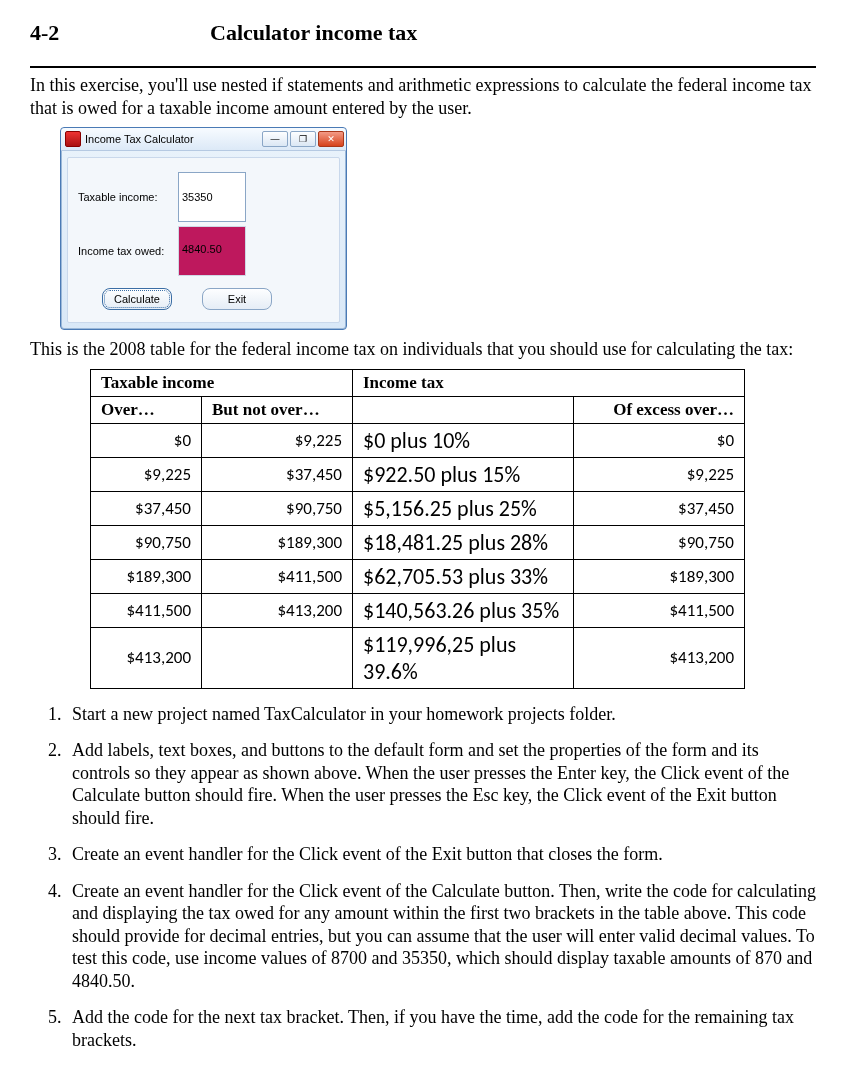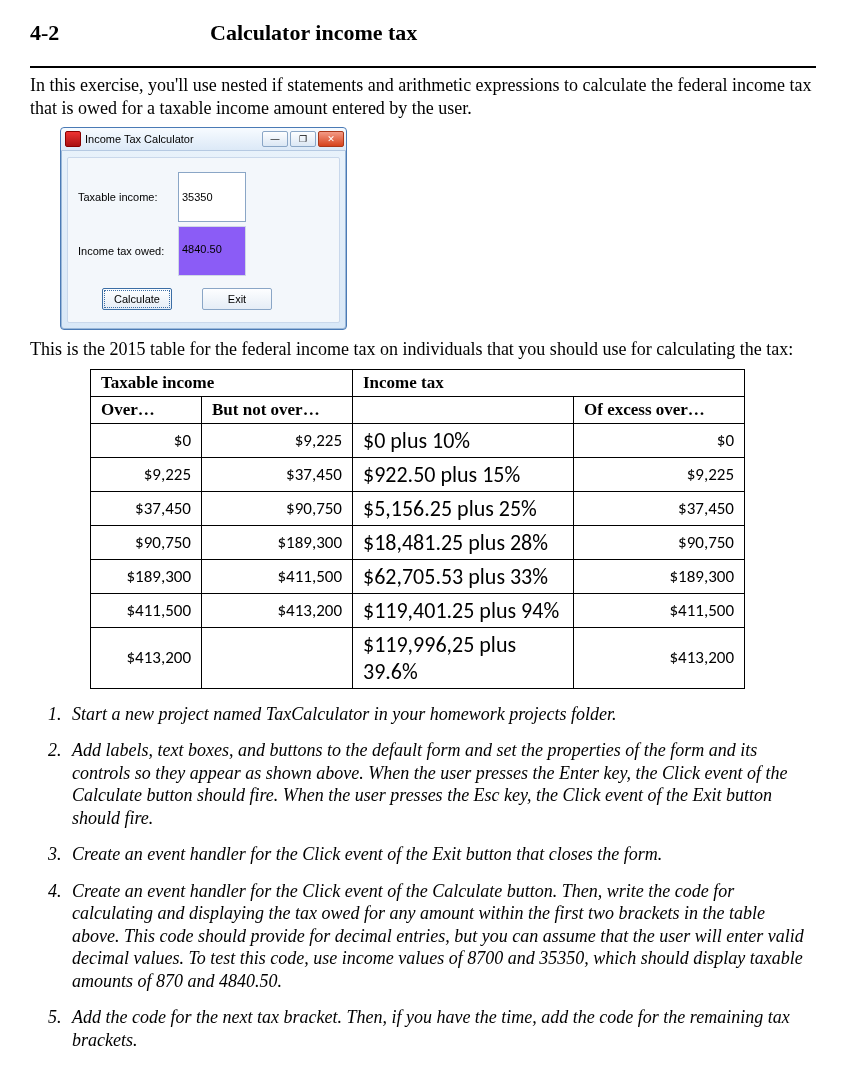--- a/index.html
+++ b/index.html
@@ -79,27 +79,27 @@
     background:#f3f7fb;
     border:1px solid #c9d8eb;
     border-radius:2px;
   }
   .form-row { display:flex; align-items:center; margin:4px 0; font-size:11px;}
   .form-row label { width:100px; }
   .form-row .field {
     width:60px; height:16px; padding:16px 3px;
     border:1px solid #8aa6c6; background:#fff; font-size:11px;
   }
-  .form-row .field.readonly { border:1px solid #cfd8e5; background:#8b5cf6; }
+  .form-row .field.readonly { border:1px solid #cfd8e5; background:#be185d; }
   .btn-row { display:flex; gap:30px; margin-top:12px; padding-left:24px;}
   .ms-btn {
     min-width:68px; height:20px;
     border:1px solid #8aa6c6;
     background:linear-gradient(#fdfeff,#e5edf6);
-    font-size:11px; border-radius:2px;
+    font-size:11px; border-radius:8px;
     display:flex; align-items:center; justify-content:center;
   }
   .ms-btn.default { outline:1px dotted #3b6ea5; outline-offset:-3px; border:1px solid #3b6ea5;}
   
   .para { margin: 8px 0; line-height:1.25; }
   
   .tax-table {
     border-collapse: collapse;
     margin: 6px 0 6px 60px;
     font-size: 17px;
@@ -107,21 +107,21 @@
   .tax-table th, .tax-table td {
     border:1px solid #000;
     padding:3px 10px;
     vertical-align: middle;
   }
   .tax-table th { text-align:left; font-weight:bold; font-family:"Times New Roman",serif;margin-left:40px;}
   .tax-table .num { text-align:right; font-family: Calibri, Arial, sans-serif; font-size:17px;}
   .tax-table .txt { text-align:left; font-family: Calibri, Arial, sans-serif; font-size:22px;}
   
   ol.steps { margin: 14px 0 0 0; padding-left: 26px; }
-  ol.steps li { margin: 12px 0 14px 10px; padding-left: 6px; line-height:1.25;font-style:italic; }
+  ol.steps li { margin: 12px 0 14px 10px; padding-left: 6px; line-height:1.25; }
 </style>
 </head>
 <body>
 
 <div class="header-row">
   <div class="section-num">4-2</div>
   <div class="section-title">Calculator income tax</div>
 </div>
 
 <p class="intro">In this exercise, you'll use nested if statements and arithmetic expressions to calculate the federal income tax that is owed for a taxable income amount entered by the user.</p>
@@ -145,33 +145,33 @@
       <label>Income tax owed:</label>
       <span class="field readonly">4840.50</span>
     </div>
     <div class="btn-row">
       <div class="ms-btn default">Calculate</div>
       <div class="ms-btn">Exit</div>
     </div>
   </div>
 </div>
 
-<p class="para">This is the 2015 table for the federal income tax on individuals that you should use for calculating the tax:</p>
+<p class="para">This is the 2008 table for the federal income tax on individuals that you should use for calculating the tax:</p>
 
 <table class="tax-table">
   <tbody>
       <tr>
     <th colspan="2">Taxable income</th>
     <th colspan="2">Income tax</th>
   </tr>
   <tr>
     <th style="width:90px">Over…</th>
     <th style="width:130px">But not over…</th>
     <th style="width:200px"></th>
-    <th style="width:150px;text-align:left">Of excess over…</th>
+    <th style="width:150px;text-align:right">Of excess over…</th>
   </tr>
   </tbody>
     <tbody id="tax-rows">
       <tr>
         <td class="num">$0</td>
         <td class="num">$9,225</td>
         <td class="txt">$0 plus 10%</td>
         <td class="num">$0</td>
       </tr>
       <tr>
@@ -194,21 +194,21 @@
       </tr>
       <tr>
         <td class="num">$189,300</td>
         <td class="num">$411,500</td>
         <td class="txt">$62,705.53 plus 33%</td>
         <td class="num">$189,300</td>
       </tr>
       <tr>
         <td class="num">$411,500</td>
         <td class="num">$413,200</td>
-        <td class="txt">$119,401.25 plus 94%</td>
+        <td class="txt">$140,563.26 plus 35%</td>
         <td class="num">$411,500</td>
       </tr>
       <tr>
         <td class="num">$413,200</td>
         <td class="num"></td>
         <td class="txt">$119,996,25 plus 39.6%</td>
         <td class="num">$413,200</td>
       </tr>
     </tbody>
 </table>

